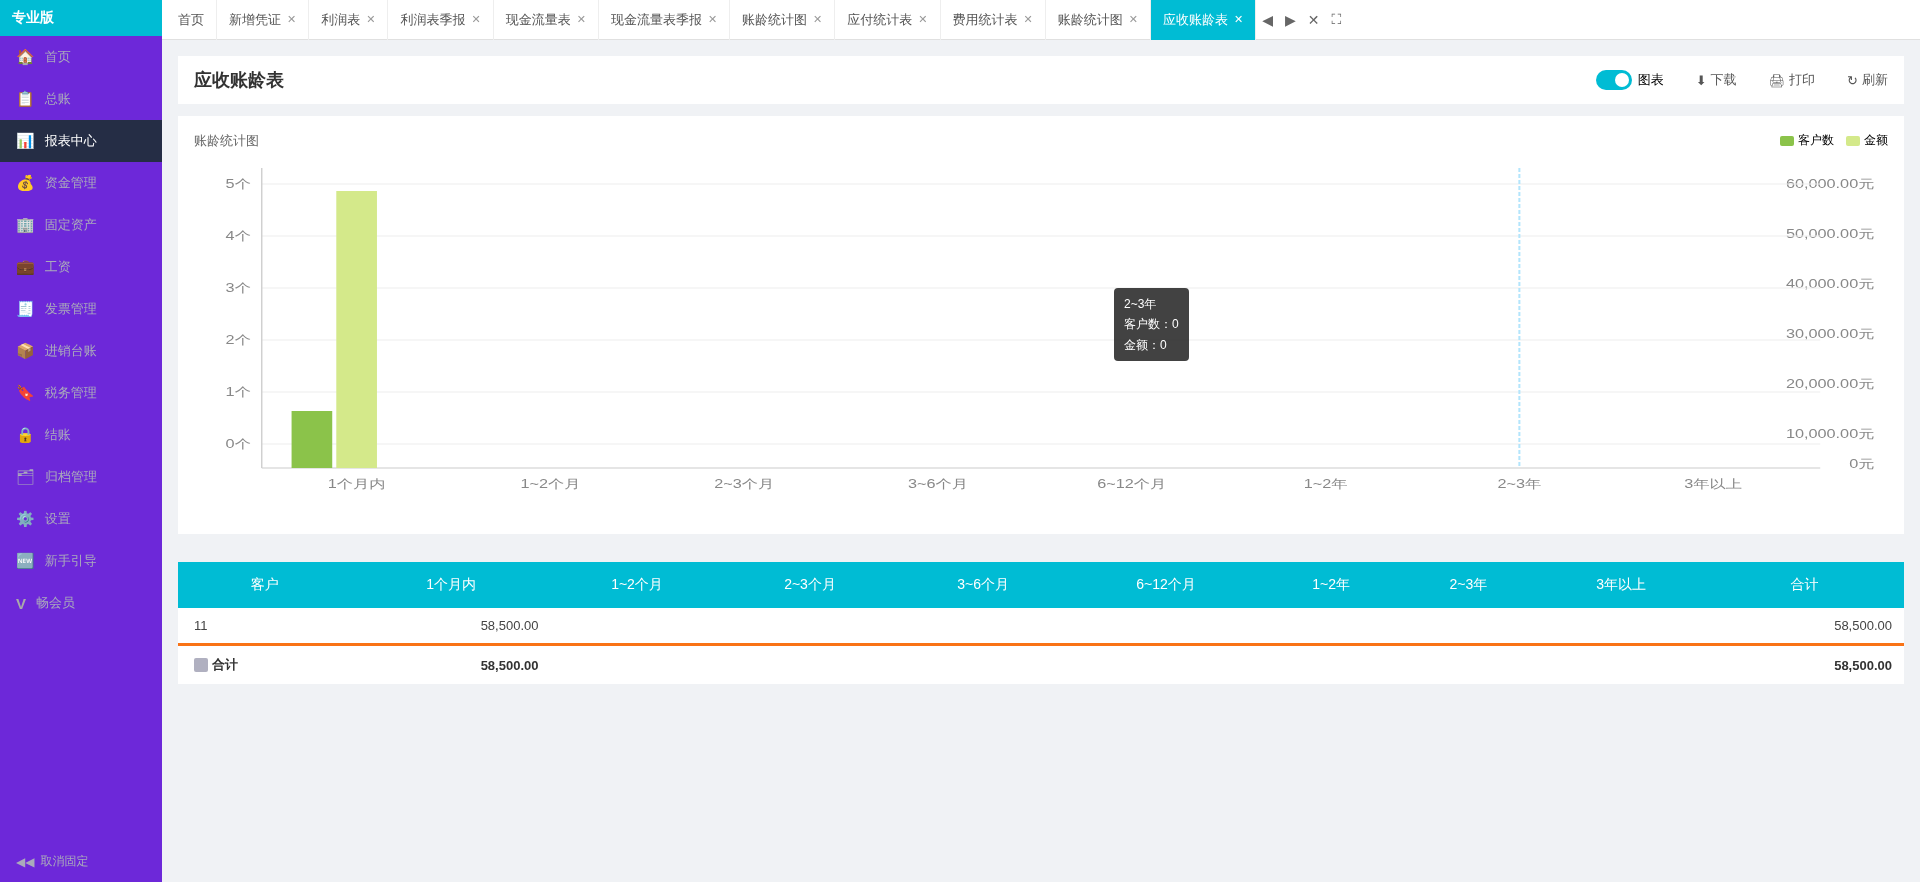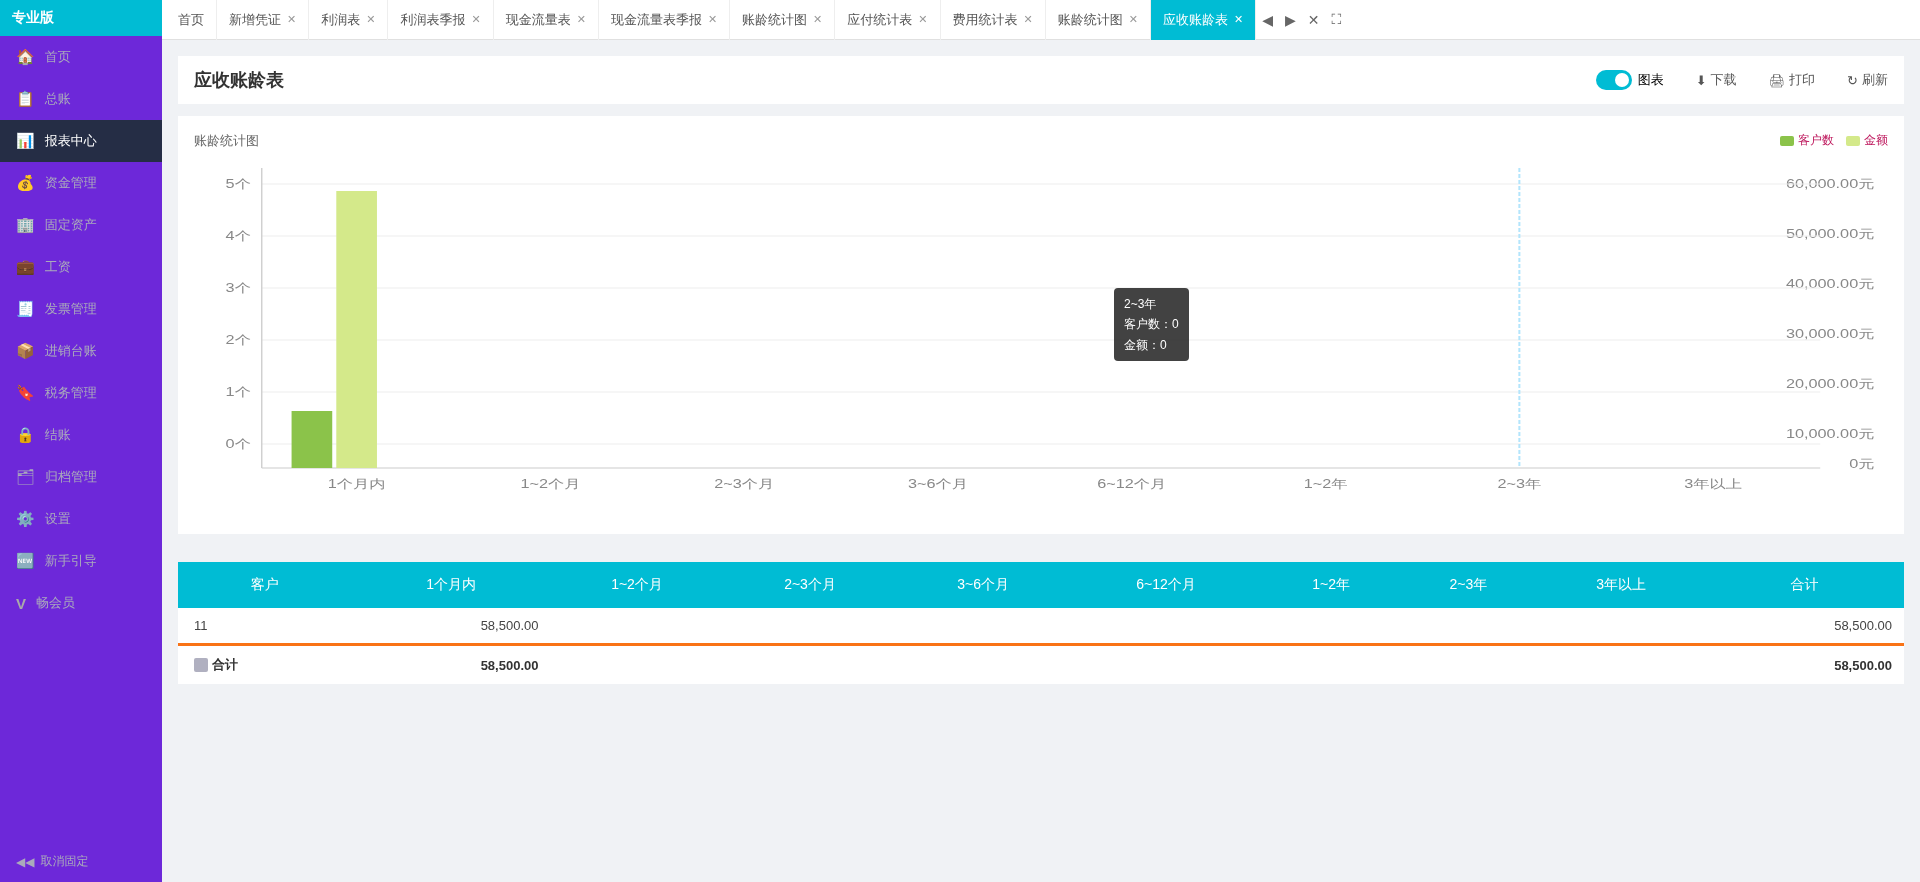--- a/index.html
+++ b/index.html
@@ -171,21 +171,21 @@
       margin-bottom: 8px;
     }
     .chart-legend {
       position: absolute;
       top: 16px;
       right: 16px;
       display: flex;
       align-items: center;
       gap: 12px;
       font-size: 12px;
-      color: #be185d;
+      color: #000000;
     }
     .legend-item {
       display: flex;
       align-items: center;
       gap: 4px;
     }
     .legend-color {
       width: 14px;
       height: 10px;
       border-radius: 2px;

